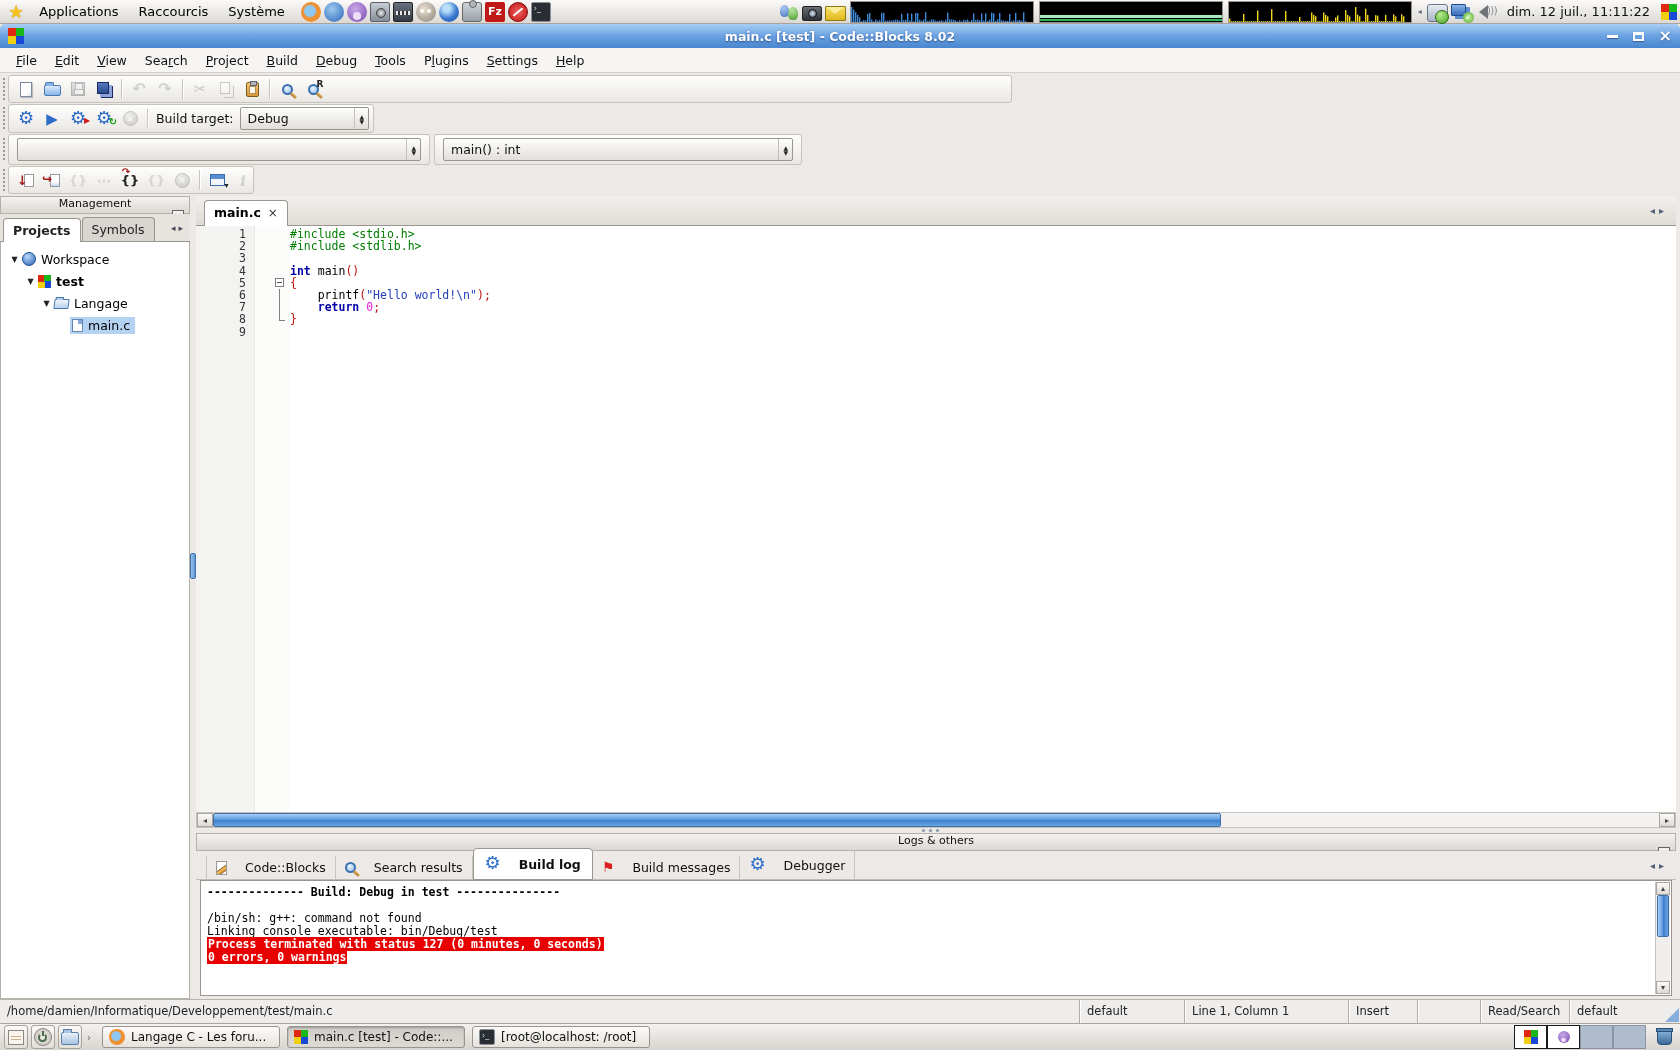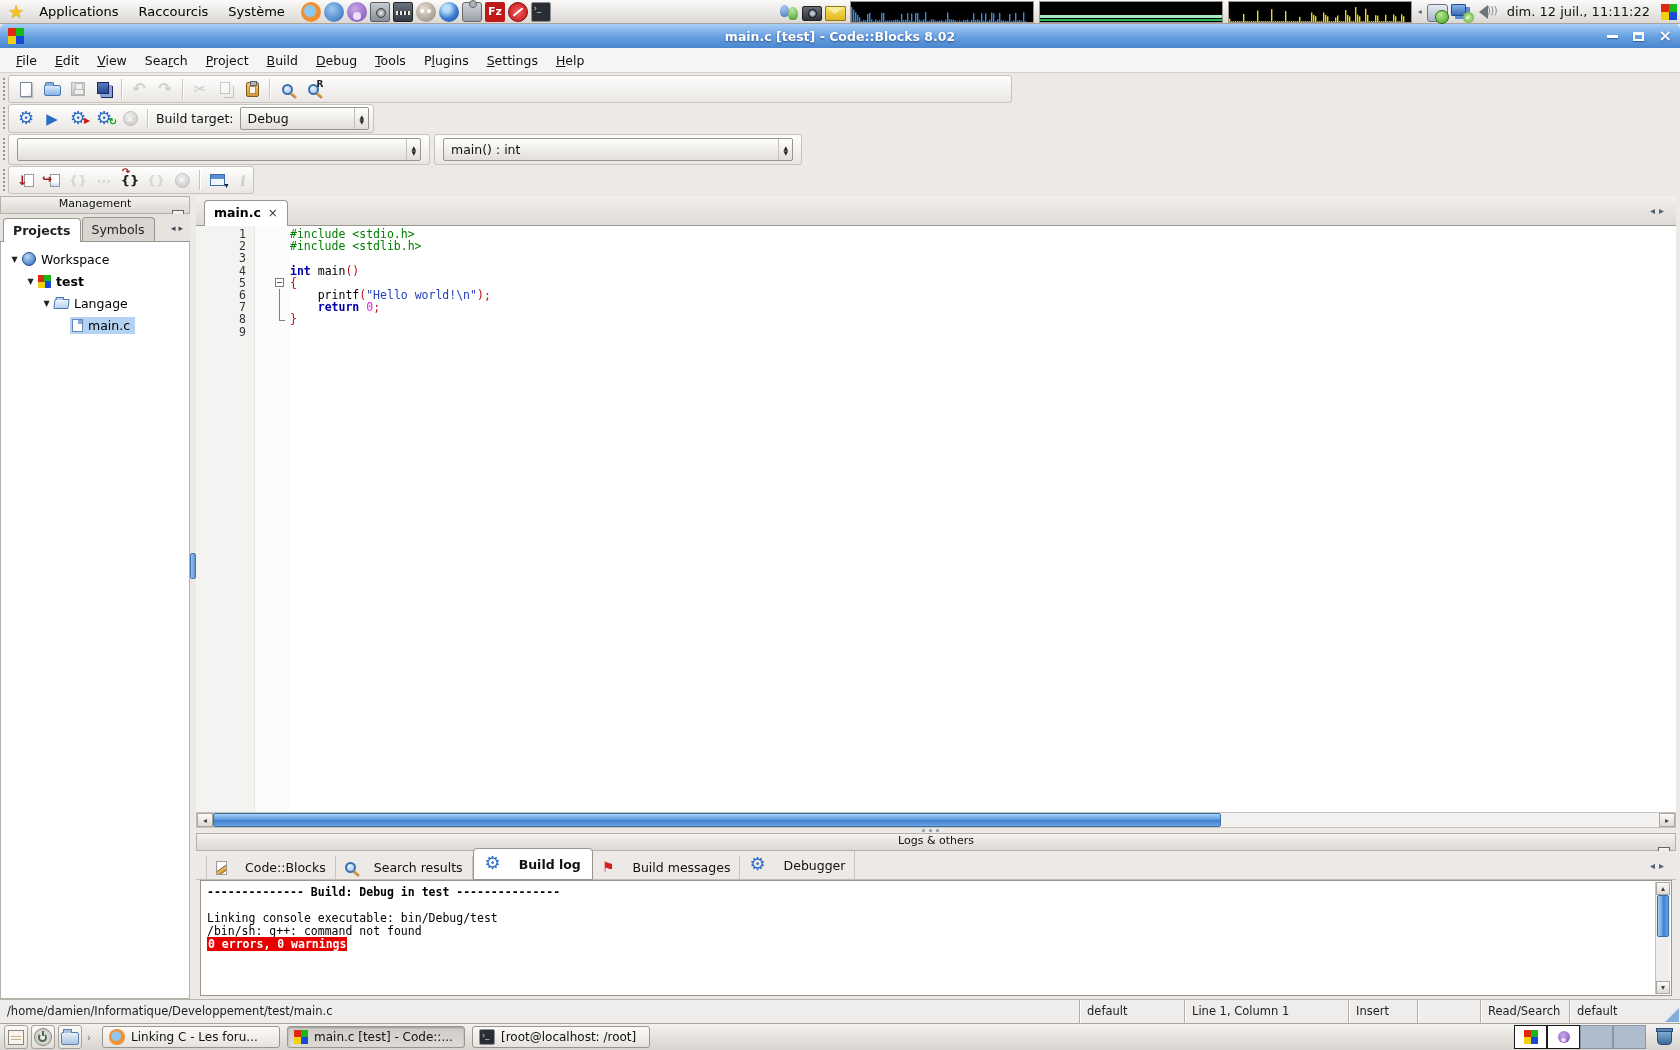--- a/index.html
+++ b/index.html
@@ -758,22 +758,23 @@
             </div>
             <div class="log-tab">
               <i class="lgi i-gear-blue"></i>
               <span class="lgl">Debugger</span>
             </div>
           </div>
         <div class="log-body">
           <div id="log-lines">
               <div class="log-line"><span class="lg-bold">-------------- Build: Debug in test ---------------</span></div>
               <div class="log-line"><span class="lg-plain">&nbsp;</span></div>
+              <div class="log-line"><span class="lg-plain">/bin/sh: g++: command not found</span></div>
               <div class="log-line"><span class="lg-plain">Linking console executable: bin/Debug/test</span></div>
-              <div class="log-line"><span class="lg-plain">/bin/sh: g++: command not found</span></div>
+              <div class="log-line"><span class="lg-error">Process terminated with status 127 (0 minutes, 0 seconds)</span></div>
               <div class="log-line"><span class="lg-error">0 errors, 0 warnings</span></div>
             </div>
           <div class="log-vscroll">
             <span class="sb-btn">▴</span>
             <div class="sb-vtrack">
               <div class="sb-vthumb"></div>
             </div>
             <span class="sb-btn">▾</span>
           </div>
         </div>
@@ -801,21 +802,21 @@
     <span class="tk-launch">
         <i class="ic-logout"></i>
       </span>
     <span class="tk-launch">
         <i class="ic-home"></i>
       </span>
     <span class="tk-arrow">›</span>
     <div id="tk-buttons">
         <div class="tk-btn">
           <span class="pic small16 ic-firefox"></span>
-          <span class="tk-label">Linking C - Les foru...</span>
+          <span class="tk-label">Langage C - Les foru...</span>
         </div>
         <div class="tk-btn active">
           <span class="cb-logo logo14"></span>
           <span class="tk-label">main.c [test] - Code::...</span>
         </div>
         <div class="tk-btn">
           <span class="pic small16 ic-terminal"></span>
           <span class="tk-label">[root@localhost: /root]</span>
         </div>
       </div>

